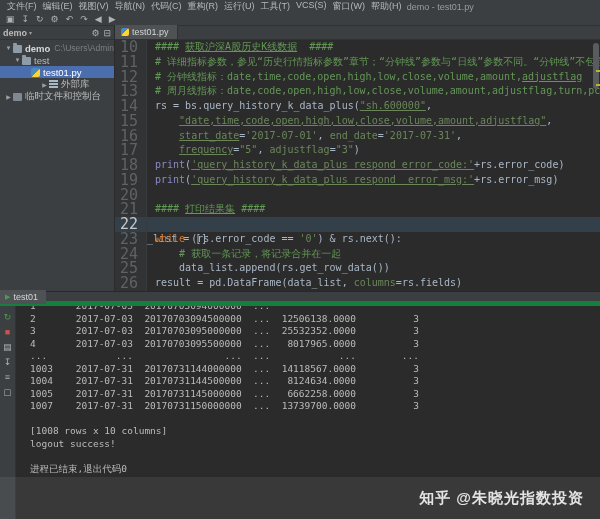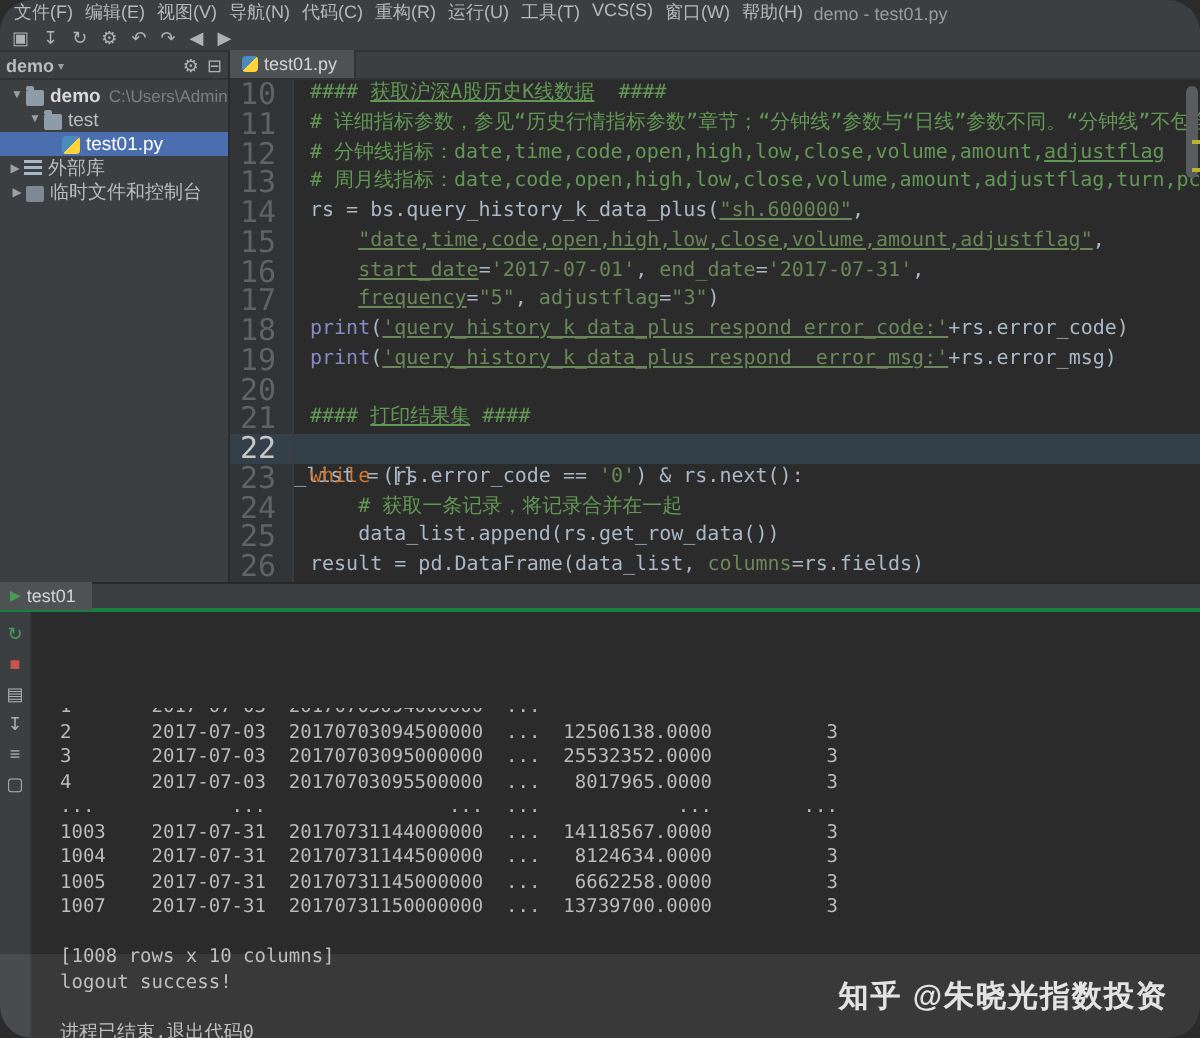--- a/index.html
+++ b/index.html
@@ -1,19 +1,19 @@
 <!DOCTYPE html>
 <html style="--selection_blue: #4b6eaf; --run_green: #499c54; --stop_red: #c75450; --caret_row: #33404a; --string_green: #6a8759; --comment_green: #629755; --keyword_orange: #cc7832; --builtin_purple: #8888c6; --editor_bg: #2b2b2b; --panel_bg: #3c3f41;"><head>
 <meta charset="utf-8">
 <style>
   * { margin:0; padding:0; box-sizing:border-box; }
   html,body { background:#2b2b2b; }
   body { font-family:"Liberation Sans", sans-serif; }
   .ide { position:relative; width:600px; height:519px; overflow:hidden;
-         background:var(--editor_bg,#2b2b2b); color:#bbbbbb;border-radius:16px; }
+         background:var(--editor_bg,#2b2b2b); color:#bbbbbb; }
 
   
   .menubar { height:13px; background:var(--panel_bg,#3c3f41); display:flex; align-items:center;
              font-size:9px; color:#b6b8ba; padding:0 4px; }
   .menu-item { padding:0 3px; cursor:default; white-space:nowrap; }
   .win-title { flex:1; text-align:center; color:#9a9da0; font-size:9px;
                overflow:hidden; white-space:nowrap; }
   .menubar .rspacer { width:120px; }
 
   .toolbar { height:13px; background:var(--panel_bg,#3c3f41); display:flex; align-items:center;
@@ -69,31 +69,31 @@
   .karg { color:var(--string_green,#6a8759); }
   .u    { text-decoration:underline; }
   .v-scroll { position:absolute; top:3px; right:1px; width:6px; height:46px;
               background:#595c5e; border-radius:3px; }
   .stripe-mark { position:absolute; right:0; width:4px; height:2px; background:#bbb529; }
 
   
   .runpanel { height:228px; display:flex; flex-direction:column; border-top:1px solid #282828;
               background:var(--editor_bg,#2b2b2b); }
   .run-header { height:14px; background:var(--panel_bg,#3c3f41); display:flex; align-items:center;
-                border-bottom:2px solid #15803d; }
+                border-bottom:5px solid #15803d; }
   .run-tab { height:14px; display:flex; align-items:center; gap:3px; padding:0 8px 0 5px;
              background:#4e5254; font-size:9px; color:#d4d4d4; }
   .run-tab .run-glyph { color:var(--run_green,#499c54); font-size:7px; }
   .run-body { flex:1; display:flex; min-height:0; }
   .run-toolbar { width:16px; background:var(--panel_bg,#3c3f41); border-right:1px solid #323232;
                  display:flex; flex-direction:column; align-items:center; gap:5px; padding-top:6px; }
   .rt-icon { font-size:9px; color:#afb1b3; line-height:10px; }
   .console { flex:1; padding:1px 0 0 14px; overflow:hidden;
              font-family:"DejaVu Sans Mono", monospace; font-size:9.5px; line-height:12.5px;
-             color:#bbbbbb;margin-top:48px; }
+             color:#bbbbbb; }
   .cline { white-space:pre; }
   .cline.clip { margin-top:-7px; }
 
   
   .watermark-band { position:absolute; left:0; right:0; bottom:0; height:42px;
                     background:rgba(255,255,255,0.07); pointer-events:none;
                     display:flex; align-items:center; justify-content:flex-end; padding-right:16px; }
   .watermark { font-size:15px; font-weight:bold; color:#e3e3e3; letter-spacing:1px; }
 </style>
 </head>
@@ -150,21 +150,21 @@
           <div class="tree-row" style="padding-left: 13px;">
             <span class="arrow">▼</span>
             <span class="ico ico-folder"></span>
             <span class="tree-label">test</span>
           </div>
           <div class="tree-row selected" style="padding-left: 22px;">
             <span class="arrow"></span>
             <span class="ico ico-python"></span>
             <span class="tree-label">test01.py</span>
           </div>
-          <div class="tree-row" style="padding-left: 3px;">
+          <div class="tree-row" style="padding-left: 20px; margin-left: 20px;">
             <span class="arrow">▶</span>
             <span class="ico ico-libs"></span>
             <span class="tree-label">外部库</span>
           </div>
           <div class="tree-row" style="padding-left: 4px;">
             <span class="arrow">▶</span>
             <span class="ico ico-scratch"></span>
             <span class="tree-label">临时文件和控制台</span>
           </div>
         </div>

